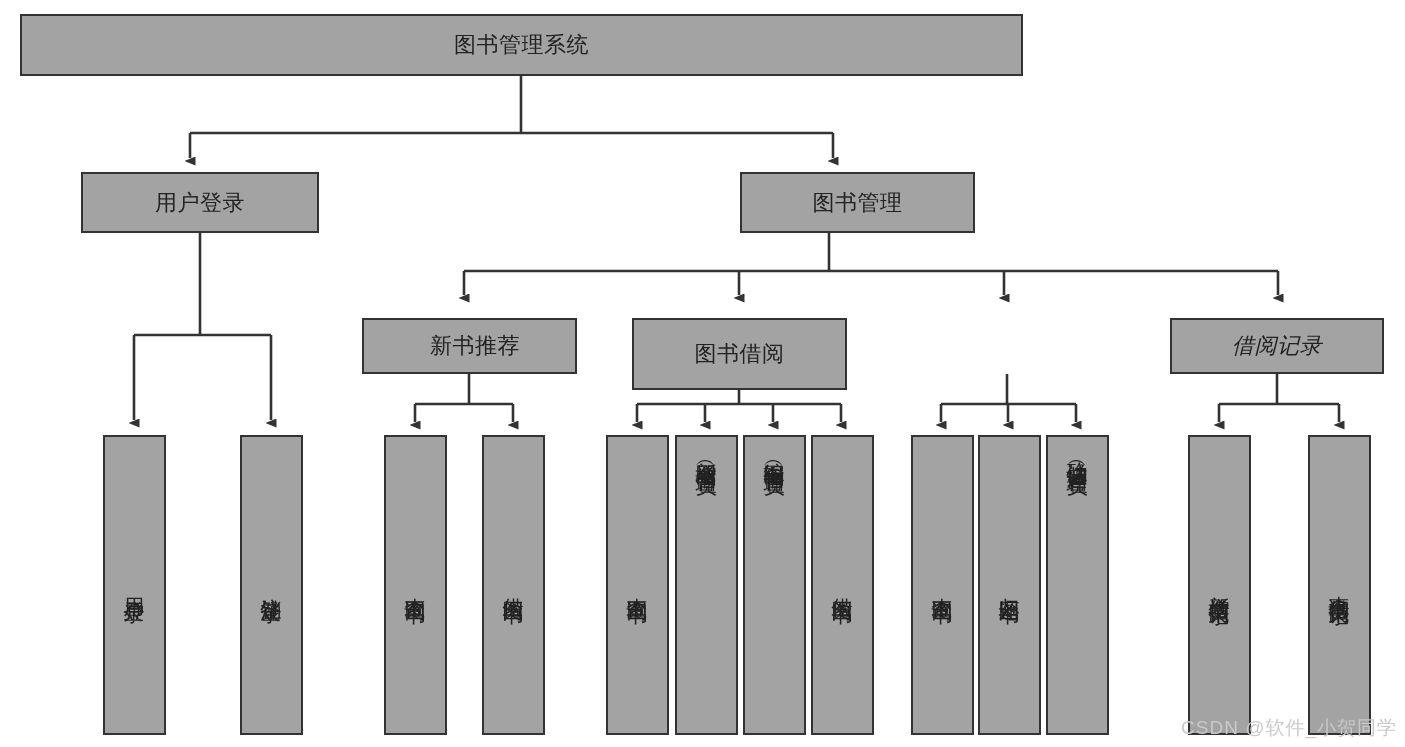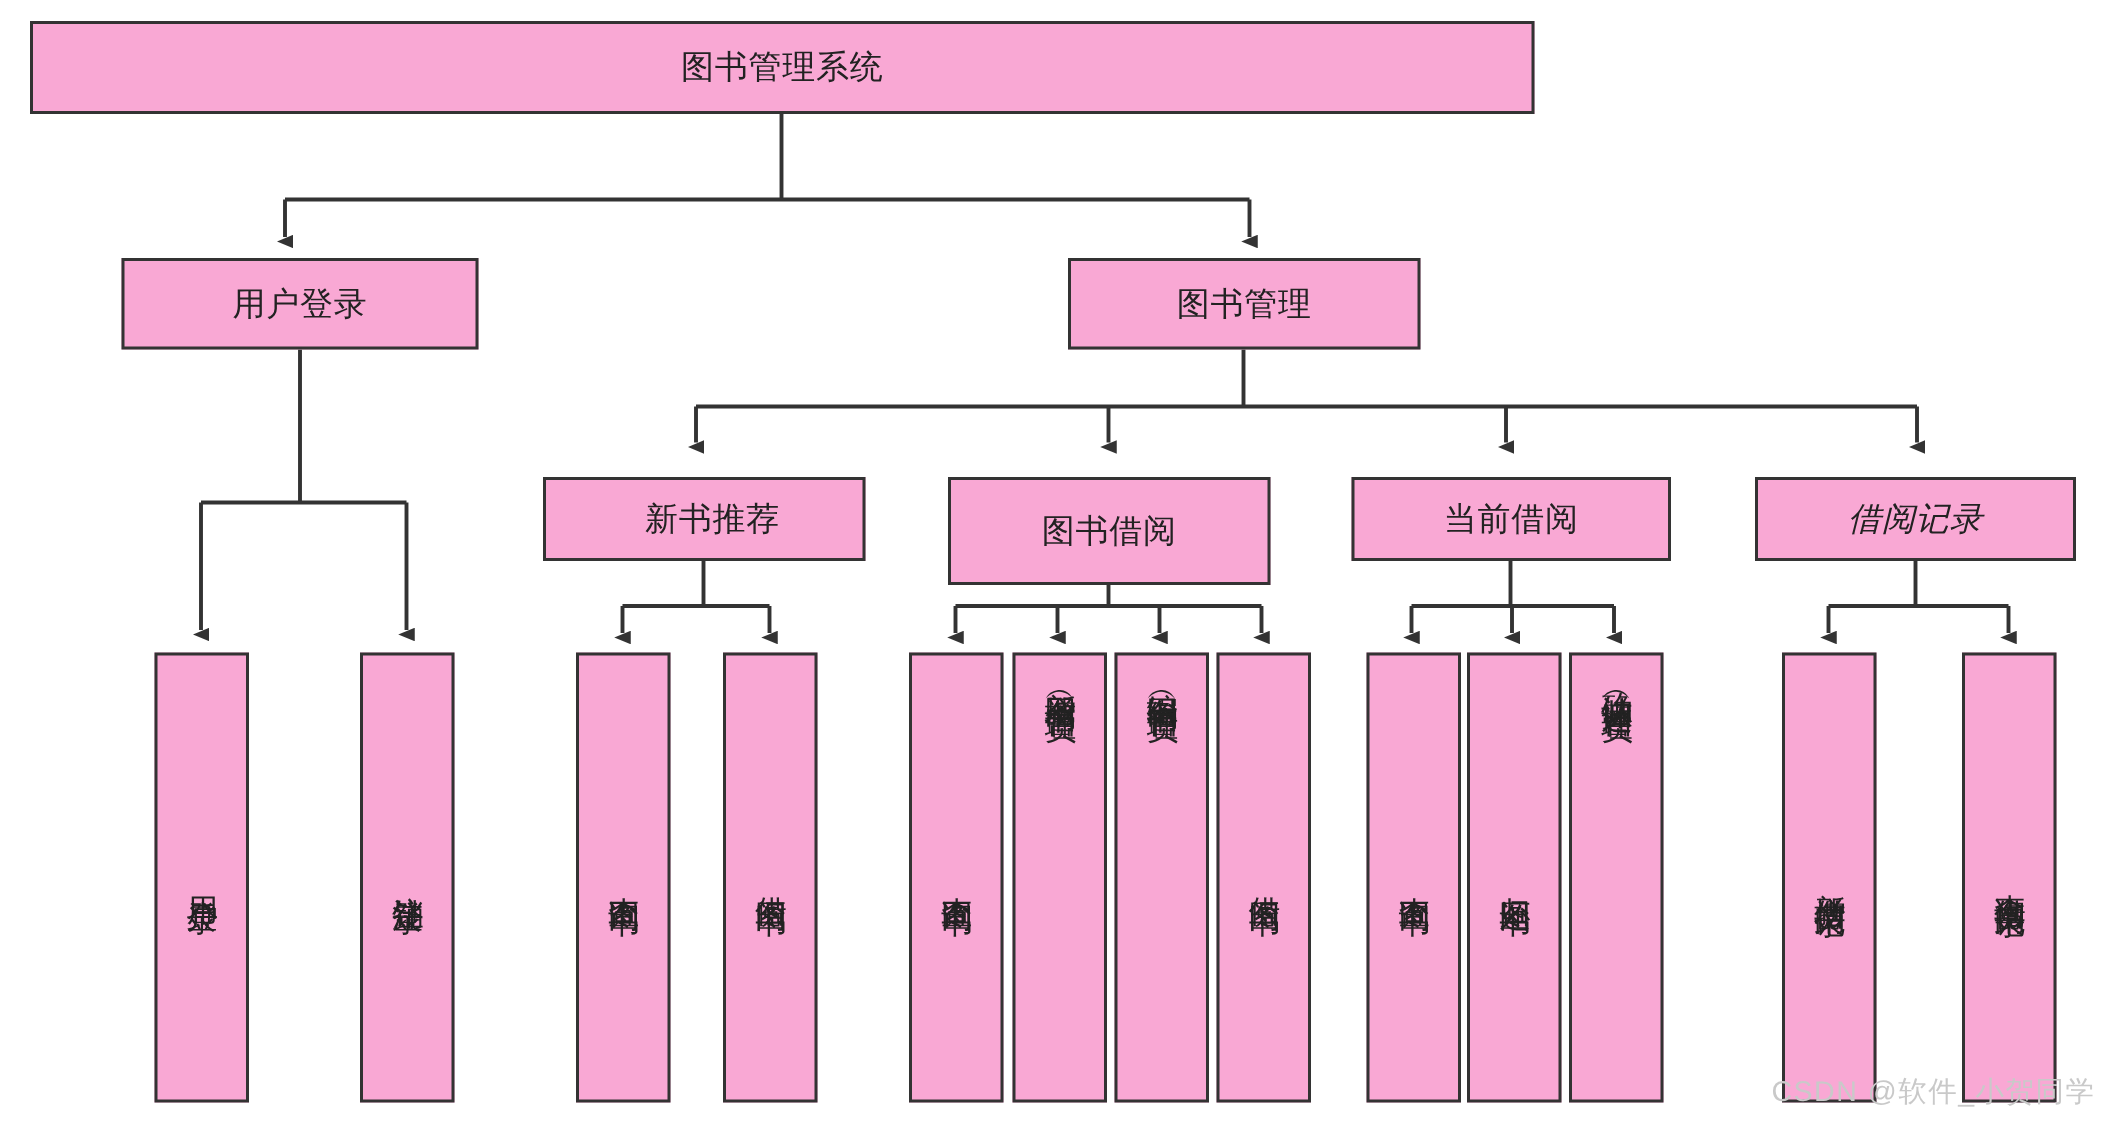--- a/index.html
+++ b/index.html
@@ -21,21 +21,21 @@
     position: absolute;
     left: 0;
     top: 0;
     width: 1405px;
     height: 747px;
     pointer-events: none;
   }
   .node {
     position: absolute;
     box-sizing: border-box;
-    background: #f9a8d4;
+    background: #a3a3a3;
     border: 2.5px solid #333333;
     display: flex;
     align-items: center;
     justify-content: center;
     color: #222222;
   }
   .node .label {
     text-align: center;
     line-height: 1.18;
     letter-spacing: 0.5px;
@@ -126,35 +126,32 @@
   </svg>
 
   <div class="node horiz" style="left:20px; top:14px; width:1003px; height:62px;">
     <span class="label">图书管理系统</span>
   </div>
 
   <div class="node horiz" style="left:81px; top:172px; width:238px; height:61px;">
     <span class="label">用户登录</span>
   </div>
 
-  <div class="node horiz" style="left:712px; top:172px; width:235px; height:61px;align-items:center;">
+  <div class="node horiz" style="left:740px; top:172px; width:235px; height:61px;align-items:center;">
     <span class="label">图书管理</span>
   </div>
 
   <div class="node horiz" style="left:362px; top:318px; width:215px; height:56px;padding-left:11px;">
     <span class="label">新书推荐</span>
   </div>
 
   <div class="node horiz" style="left:632px; top:318px; width:215px; height:72px;">
     <span class="label">图书借阅</span>
   </div>
 
-  <div class="node horiz" style="left:901px; top:318px; width:213px; height:56px;">
-    <span class="label">当前借阅</span>
-  </div>
 
   <div class="node horiz" style="left:1170px; top:318px; width:214px; height:56px;font-style:italic;">
     <span class="label">借阅记录</span>
   </div>
 
   <div class="node vert centered" style="left:103px; top:435px; width:63px; height:300px;">
     <span class="label">用户登录</span>
   </div>
 
   <div class="node vert centered" style="left:240px; top:435px; width:63px; height:300px;">

